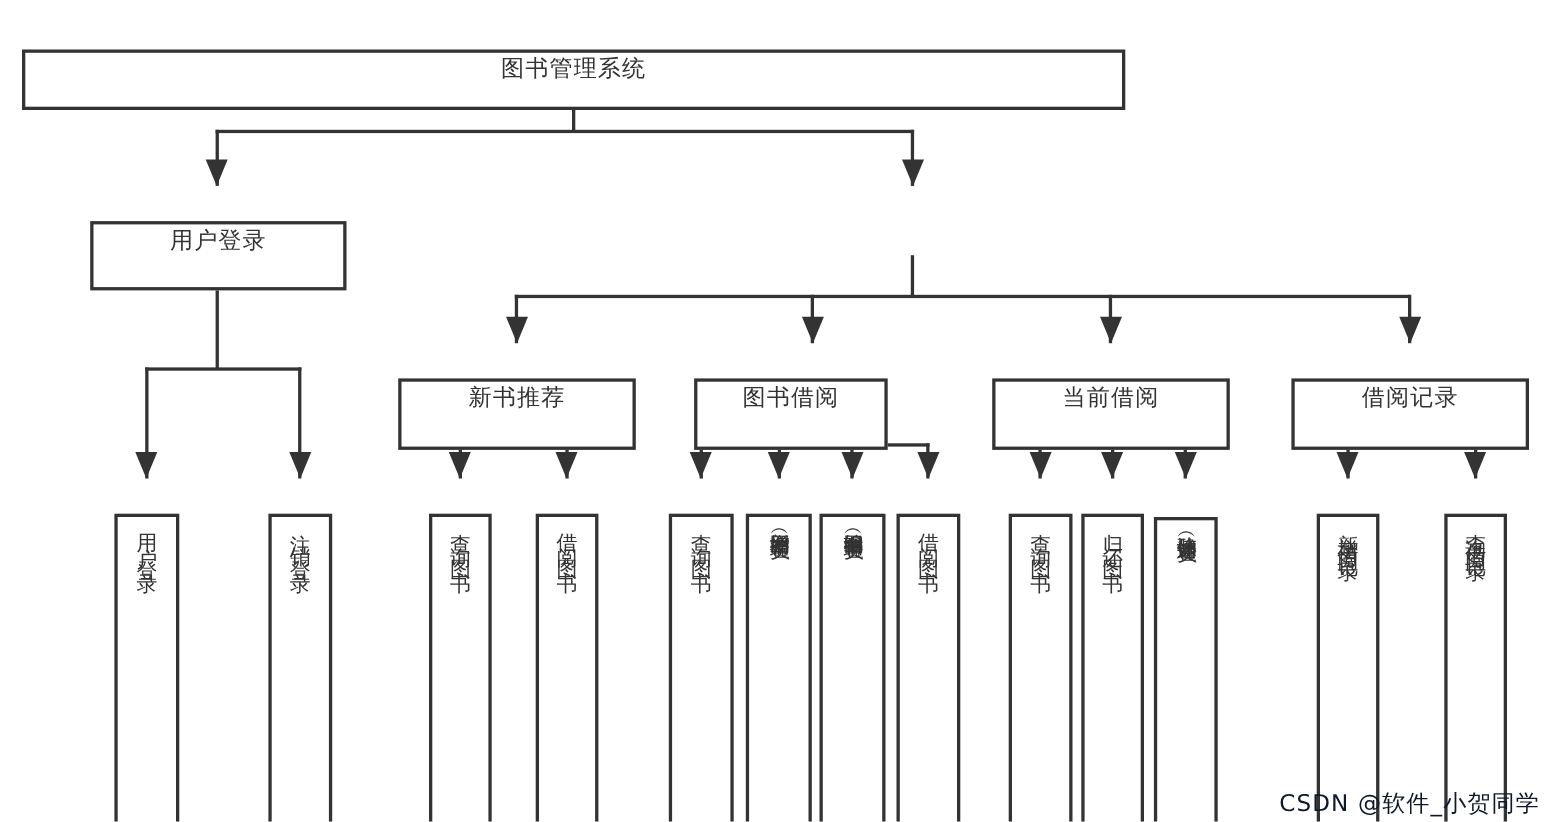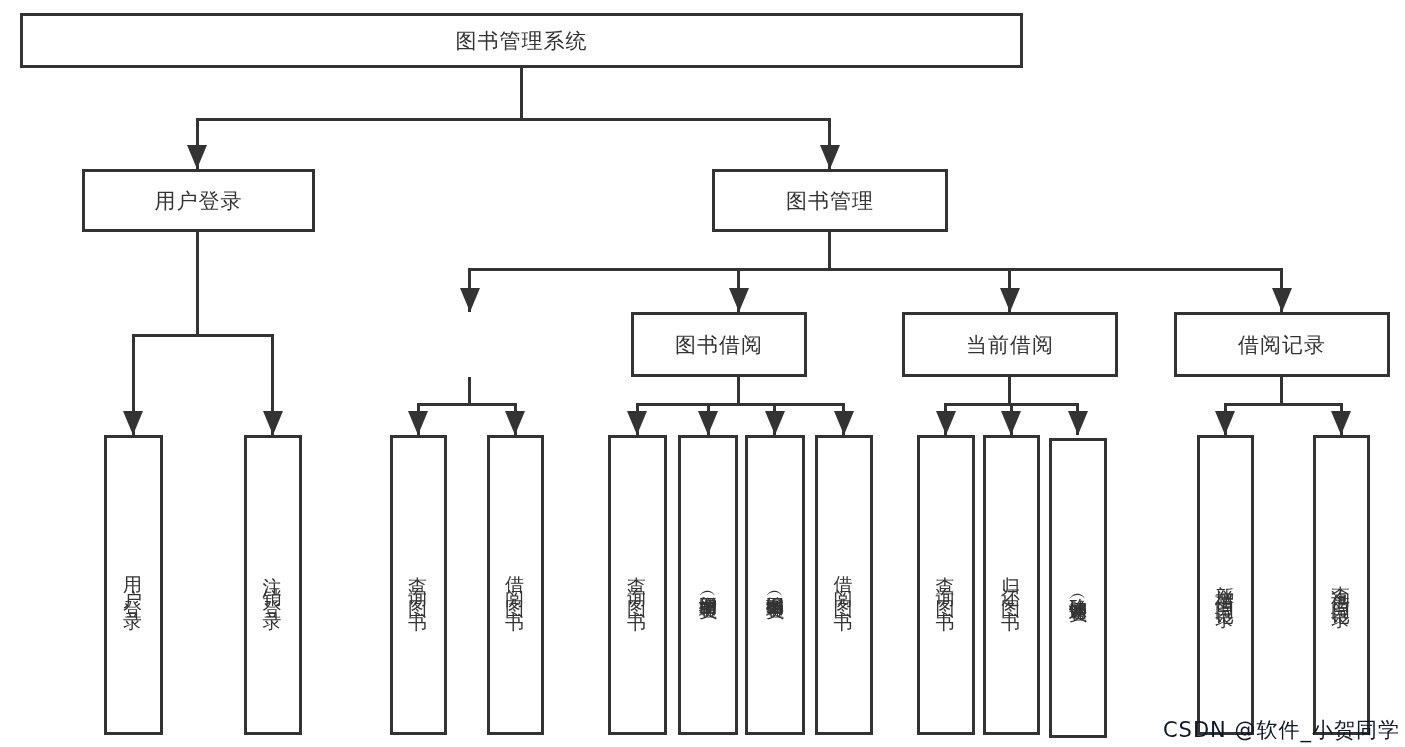--- a/index.html
+++ b/index.html
@@ -10,24 +10,24 @@
     background: #ffffff;
     font-family: "DejaVu Sans", sans-serif;
     overflow: hidden;
   }
   .box {
     position: absolute;
     box-sizing: border-box;
     background: #ffffff;
     border: 3px solid #333333;
     display: flex;
-    align-items: center;
     justify-content: center;
     color: #333333;
     z-index: 2;
+    margin-top: 32px;
   }
   .hlabel { font-size: 21px; letter-spacing: 1px; white-space: nowrap; }
   .vtext {
     writing-mode: vertical-rl;
     text-orientation: upright;
     font-size: 19px;
     letter-spacing: 12px;
     color: #333333;
   }
   .vtext.long  { letter-spacing: 5px; }
@@ -119,24 +119,24 @@
   <div class="arrow" style="left:1215px;top:411px;"></div>
   <div class="arrow" style="left:1331px;top:411px;"></div>
 
   <div class="box" style="left:20px;top:13px;width:1003px;height:55px;">
     <span class="hlabel">图书管理系统</span>
   </div>
 
   <div class="box" style="left:82px;top:169px;width:233px;height:63px;">
     <span class="hlabel">用户登录</span>
   </div>
-  <div class="box" style="left:712px;top:169px;width:236px;height:63px;">
-    <span class="hlabel">图书管理</span>
+
+  <div class="box" style="left:362px;top:312px;width:216px;height:65px;">
+    <span class="hlabel">新书推荐</span>
   </div>
-
   <div class="box" style="left:631px;top:312px;width:176px;height:65px;">
     <span class="hlabel">图书借阅</span>
   </div>
   <div class="box" style="left:902px;top:312px;width:216px;height:65px;">
     <span class="hlabel">当前借阅</span>
   </div>
   <div class="box" style="left:1174px;top:312px;width:216px;height:65px;">
     <span class="hlabel">借阅记录</span>
   </div>
 

